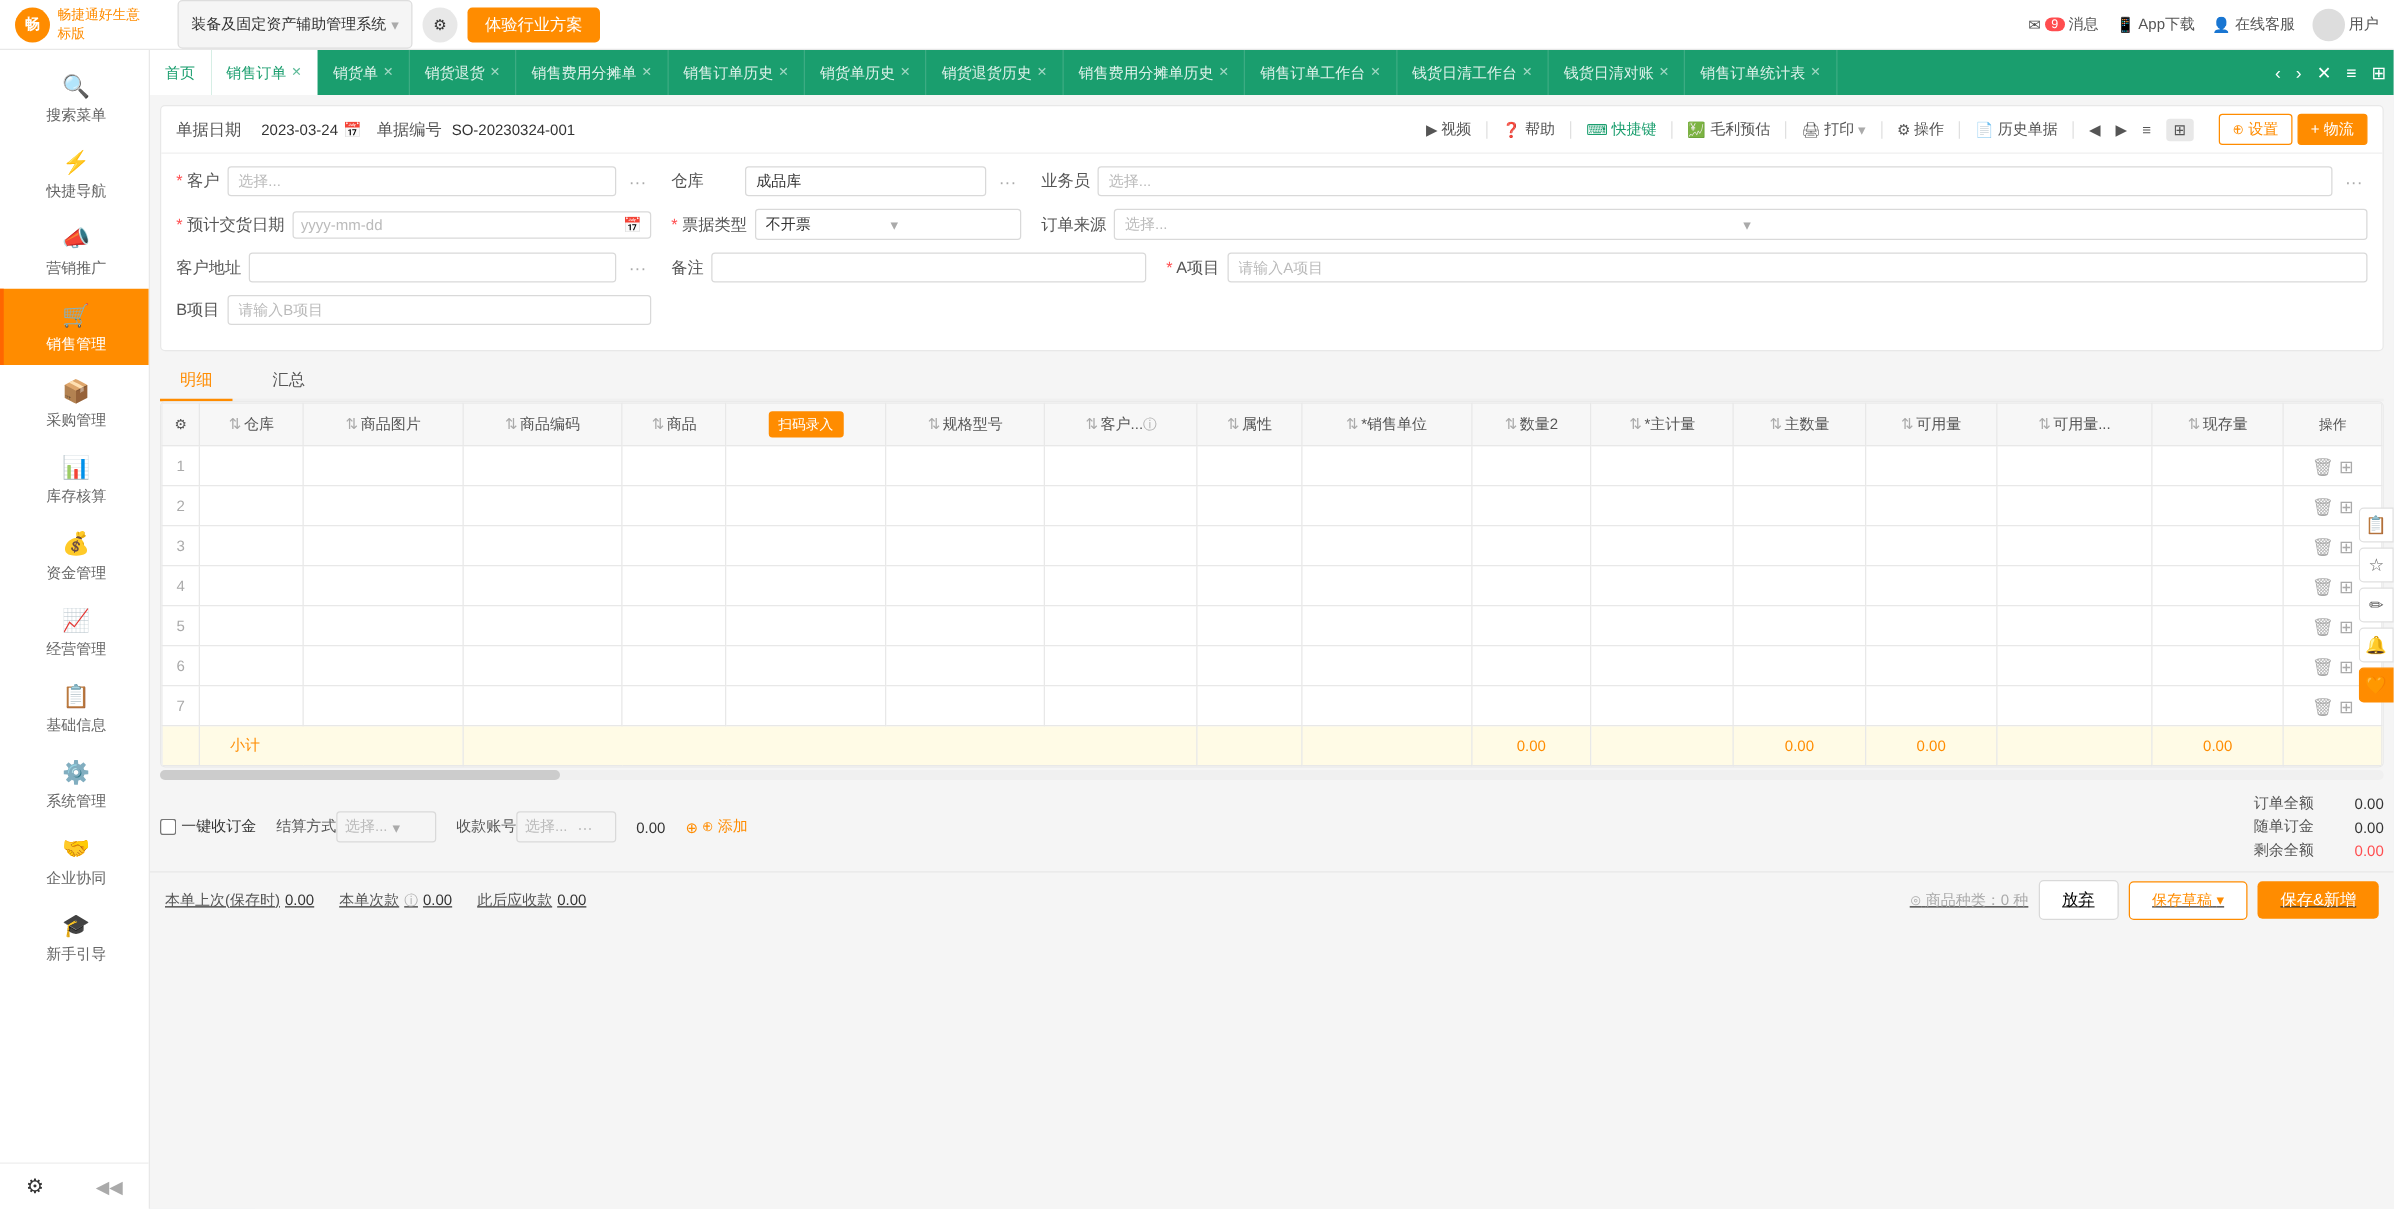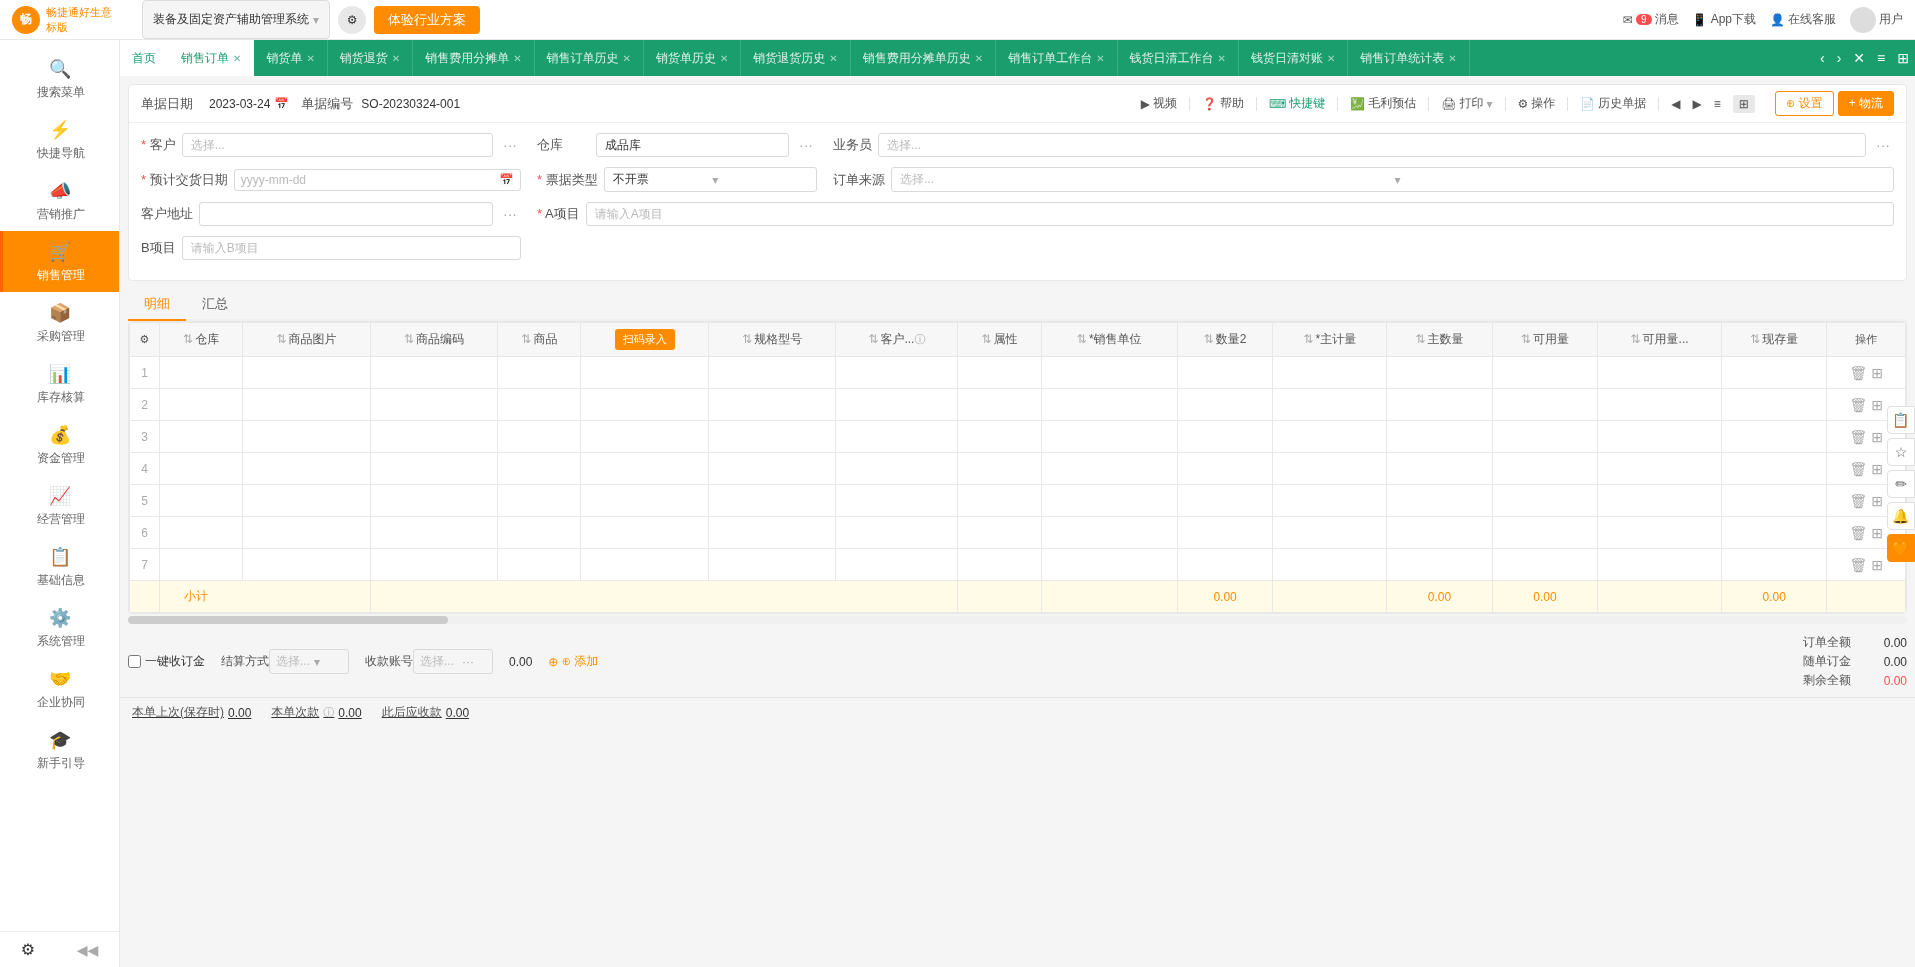--- a/index.html
+++ b/index.html
@@ -291,21 +291,21 @@
       cursor: pointer;
       background: #fff;
     }
     .select-field span { flex: 1; color: #333; }
     .select-field .arrow { color: #aaa; }
 
     
     .subtabs {
       display: flex;
       align-items: center;
-      gap: 0;
+      gap: 16px;
       margin: 0 8px 0 8px;
       border-bottom: 2px solid #f0f0f0;
       padding-bottom: 0;
       flex-shrink: 0;
     }
     .subtab {
       padding: 6px 16px;
       cursor: pointer;
       color: #555;
       font-size: 13px;
@@ -788,20 +788,24 @@
               <span class="arrow">▾</span>
             </div>
           </div>
         </div>
 
         <div class="form-row">
           <div class="form-field" style="max-width:380px;">
             <label>客户地址</label>
             <input class="form-input" style="min-width: 160px;">
             <span class="field-dots">···</span>
+          </div>
+          <div class="form-field" style="max-width:380px;">
+            <label>备注</label>
+            <input class="form-input" style="min-width: 220px;">
           </div>
           <div class="form-field" style="flex:1;">
             <label class="required">A项目</label>
             <input class="form-input" style="flex: 1 1 0%;" placeholder="请输入A项目">
           </div>
         </div>
 
         <div class="form-row">
           <div class="form-field" style="max-width:380px;">
             <label>B项目</label>
@@ -1081,20 +1085,32 @@
       </div>
       <div class="footer-stat">
         <span>本单次款</span>
         <span style="color:#aaa;font-size:11px;">ⓘ</span>
         <span class="val">0.00</span>
       </div>
       <div class="footer-stat">
         <span>此后应收款</span>
         <span class="val">0.00</span>
       </div>
+      <div class="footer-actions">
+        <span style="color:#aaa;font-size:12px;">
+          <span>⊙</span>
+          <span>商品种类：0 种</span>
+        </span>
+        <button class="btn-discard">放弃</button>
+        <button class="btn-draft">
+          <span>保存草稿</span>
+          <span style="color:#ff8c00;">▾</span>
+        </button>
+        <button class="btn-save">保存&amp;新增</button>
+      </div>
     </div>
   </div>
 </div>
 
 <div class="right-panel">
   <div class="rp-btn">📋</div>
   <div class="rp-btn">☆</div>
   <div class="rp-btn">✏</div>
   <div class="rp-btn">🔔</div>
   <div class="rp-btn orange">🧡</div>

